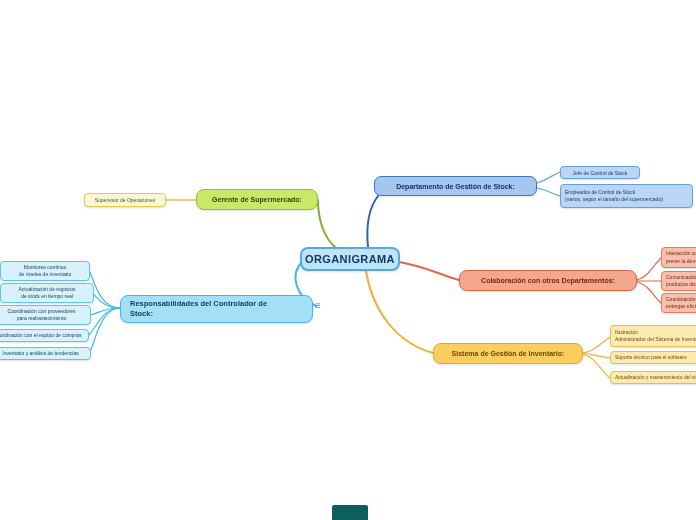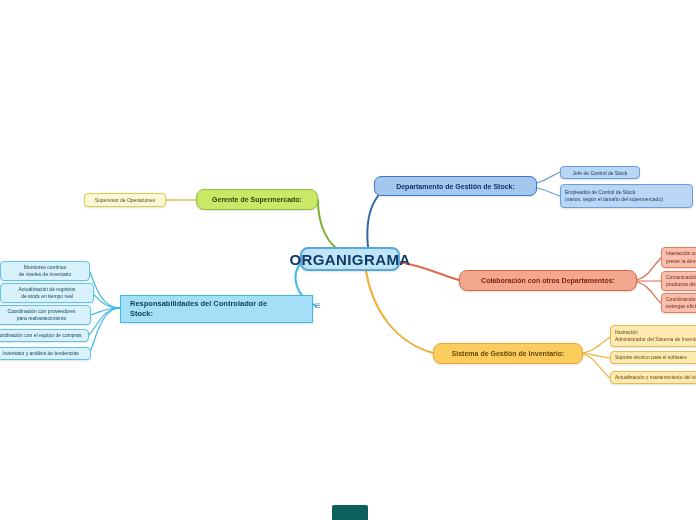--- a/index.html
+++ b/index.html
@@ -12,41 +12,41 @@
     position:absolute;box-sizing:border-box;display:flex;align-items:center;
     justify-content:center;text-align:center;border-style:solid;
     box-shadow:0 1px 2px rgba(0,0,0,.12);
   }
   .pre{white-space:pre-line;}
   .leftal{justify-content:flex-start;text-align:left;}
 
   
   .n-central{left:300px;top:247px;width:100px;height:24px;border-radius:8px;
     background:#bfe3f7;border:2px solid #58a8da;color:#0e3a66;
-    font-size:15px;font-weight:bold;letter-spacing:.4px;}
+    font-size:11px;font-weight:bold;letter-spacing:.4px;}
 
   
   .n-gerente{left:196px;top:189px;width:122px;height:21px;border-radius:8px;
     background:#cbe767;border:1.5px solid #94c13d;color:#324409;
     font-size:7px;font-weight:bold;}
   .n-supervisor{left:84px;top:193px;width:82px;height:14px;border-radius:4px;
     background:#fcf8d5;border:1px solid #dfcb4a;color:#5a5214;font-size:5px;}
 
   
   .n-departamento{left:374px;top:176px;width:163px;height:20px;border-radius:7px;
     background:#a4c7ef;border:1.5px solid #3d7ac3;color:#0e2f5e;
     font-size:7px;font-weight:bold;}
   .n-jefe{left:560px;top:166px;width:80px;height:13px;border-radius:4px;
     background:#b9d6f4;border:1px solid #699fd9;color:#16365f;font-size:5px;}
   .n-empleados{left:560px;top:184px;width:133px;height:24px;border-radius:4px;
     background:#b9d6f4;border:1px solid #699fd9;color:#16365f;font-size:5px;
     padding:2px 4px;line-height:1.5;}
 
   
-  .n-resp{left:120px;top:295px;width:193px;height:28px;border-radius:0;
+  .n-resp{left:120px;top:295px;width:193px;height:28px;border-radius:8px;
     background:#a3dff6;border:1.5px solid #3eb6e7;color:#0c3c5c;
     font-size:7.5px;font-weight:bold;padding-left:9px;line-height:1.3;}
   .cyleaf{background:#d8f1fb;border:1px solid #5ec4ea;color:#14465f;
     font-size:5px;border-radius:4px;line-height:1.5;}
   .n-resp-c1{left:0px;top:261px;width:90px;height:20px;}
   .n-resp-c2{left:0px;top:283px;width:94px;height:20px;}
   .n-resp-c3{left:-8px;top:305px;width:99px;height:20px;}
   .n-resp-c4{left:-14px;top:329px;width:103px;height:13px;}
   .n-resp-c5{left:-10px;top:347px;width:101px;height:13px;}
 

